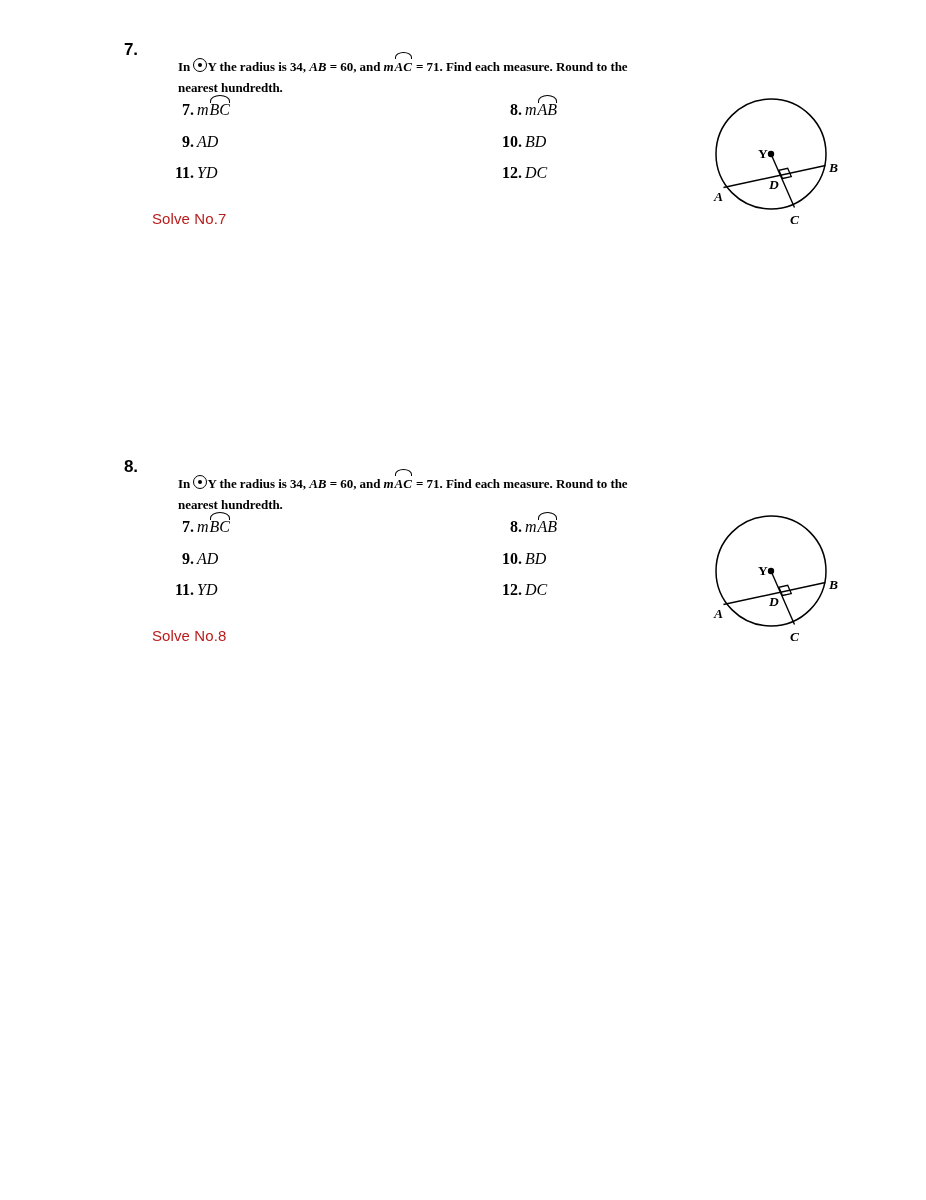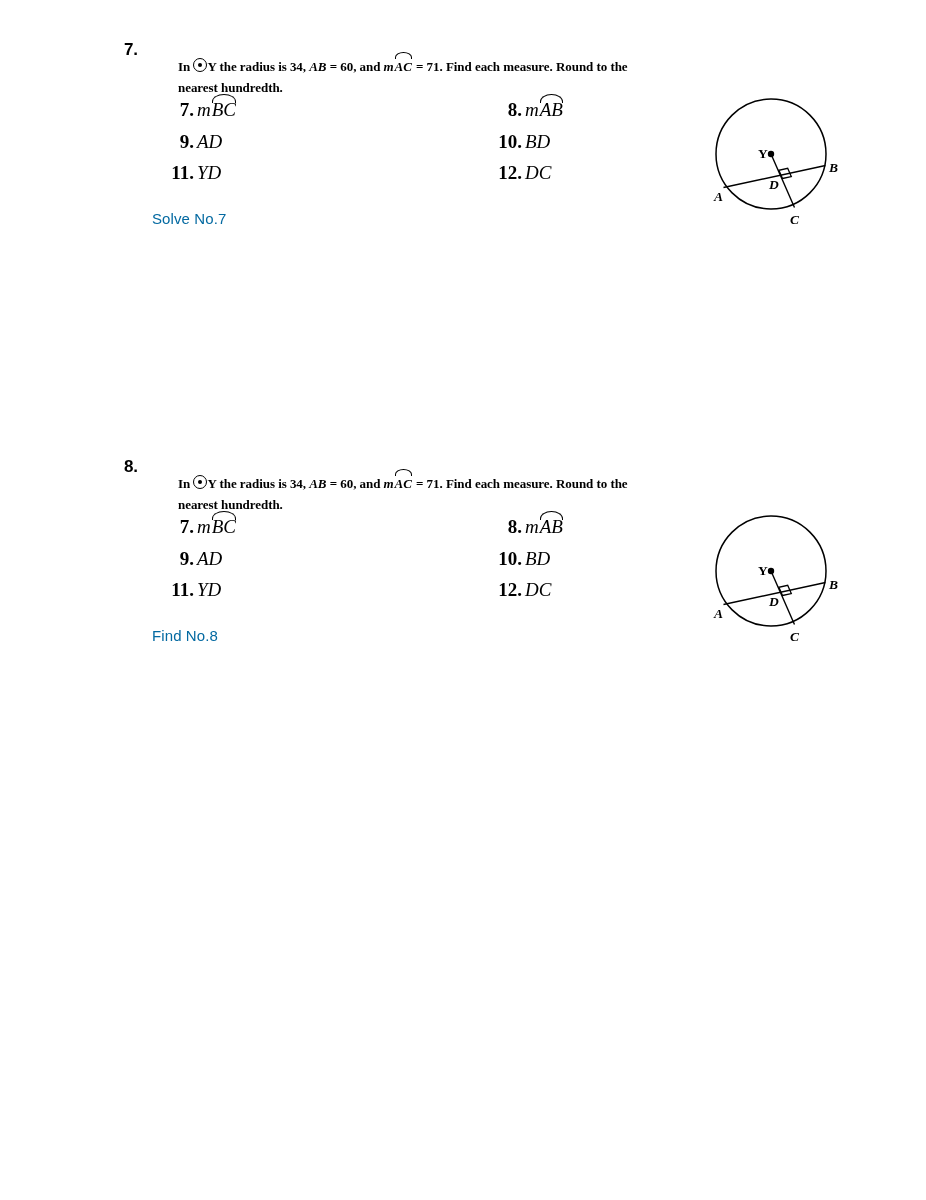--- a/index.html
+++ b/index.html
@@ -103,21 +103,21 @@
     top: 60px;
     width: 500px;
   }
   .item-row {
     position: relative;
     height: 31.5px;
   }
   .item {
     position: absolute;
     white-space: nowrap;
-    font-size: 19px;
+    font-size: 16px;
     line-height: 20px;
   }
   .item .num {
     font-family: "Liberation Serif", serif;
     font-weight: bold;
     font-style: normal;
     display: inline-block;
     text-align: right;
     margin-right: 3px;
   }
@@ -129,21 +129,21 @@
   .col-left  .num { width: 44px; }
   .col-right { left: 328px; width: 240px; }
   .col-right .num { width: 44px; }
 
   .solve-note {
     position: absolute;
     left: 152px;
     font-family: "Liberation Sans", sans-serif;
     font-size: 15px;
     letter-spacing: 0.1px;
-    color: #0369a1;
+    color: #b91c1c;
   }
 
   
   .figure {
     position: absolute;
   }
   .figure svg { display: block; }
 </style>
 </head>
 <body>
@@ -193,21 +193,21 @@
         </div>
         <div class="item-row">
           <div class="item col-left"><span class="num">9.</span><span class="lbl">AD</span></div>
           <div class="item col-right"><span class="num">10.</span><span class="lbl">BD</span></div>
         </div>
         <div class="item-row">
           <div class="item col-left"><span class="num">11.</span><span class="lbl">YD</span></div>
           <div class="item col-right"><span class="num">12.</span><span class="lbl">DC</span></div>
         </div>
       </div>
-      <div class="solve-note" style="top: 170px;">Find No.8</div>
+      <div class="solve-note" style="top: 170px;">Solve No.8</div>
       <div class="figure" style="left: 708px; top: 14px;">
         <svg width="170" height="175" viewBox="0 0 170 175">
           <circle cx="63" cy="100" r="55" fill="none" stroke="#000" stroke-width="1.5"></circle>
           <line x1="15.5" y1="133.5" x2="117.5" y2="111.5" stroke="#000" stroke-width="1.4"></line>
           <line x1="63" y1="100" x2="86.5" y2="153.5" stroke="#000" stroke-width="1.4"></line>
           <circle cx="63" cy="100" r="3.2" fill="#000"></circle>
           <polygon points="74.5,124.5 83.29768939674096,122.60245914972253 79.67820412976013,114.36235439297893 70.88051473301917,116.2598952432564" fill="none" stroke="#000" stroke-width="1.3"></polygon>
           <text x="50" y="104" font-family="&quot;Liberation Serif&quot;, serif" font-size="13.5" font-weight="bold" fill="#000">Y</text>
           <text x="121" y="118" font-family="&quot;Liberation Serif&quot;, serif" font-size="13.5" font-weight="bold" font-style="italic" fill="#000">B</text>
           <text x="6" y="147" font-family="&quot;Liberation Serif&quot;, serif" font-size="13.5" font-weight="bold" font-style="italic" fill="#000">A</text>

